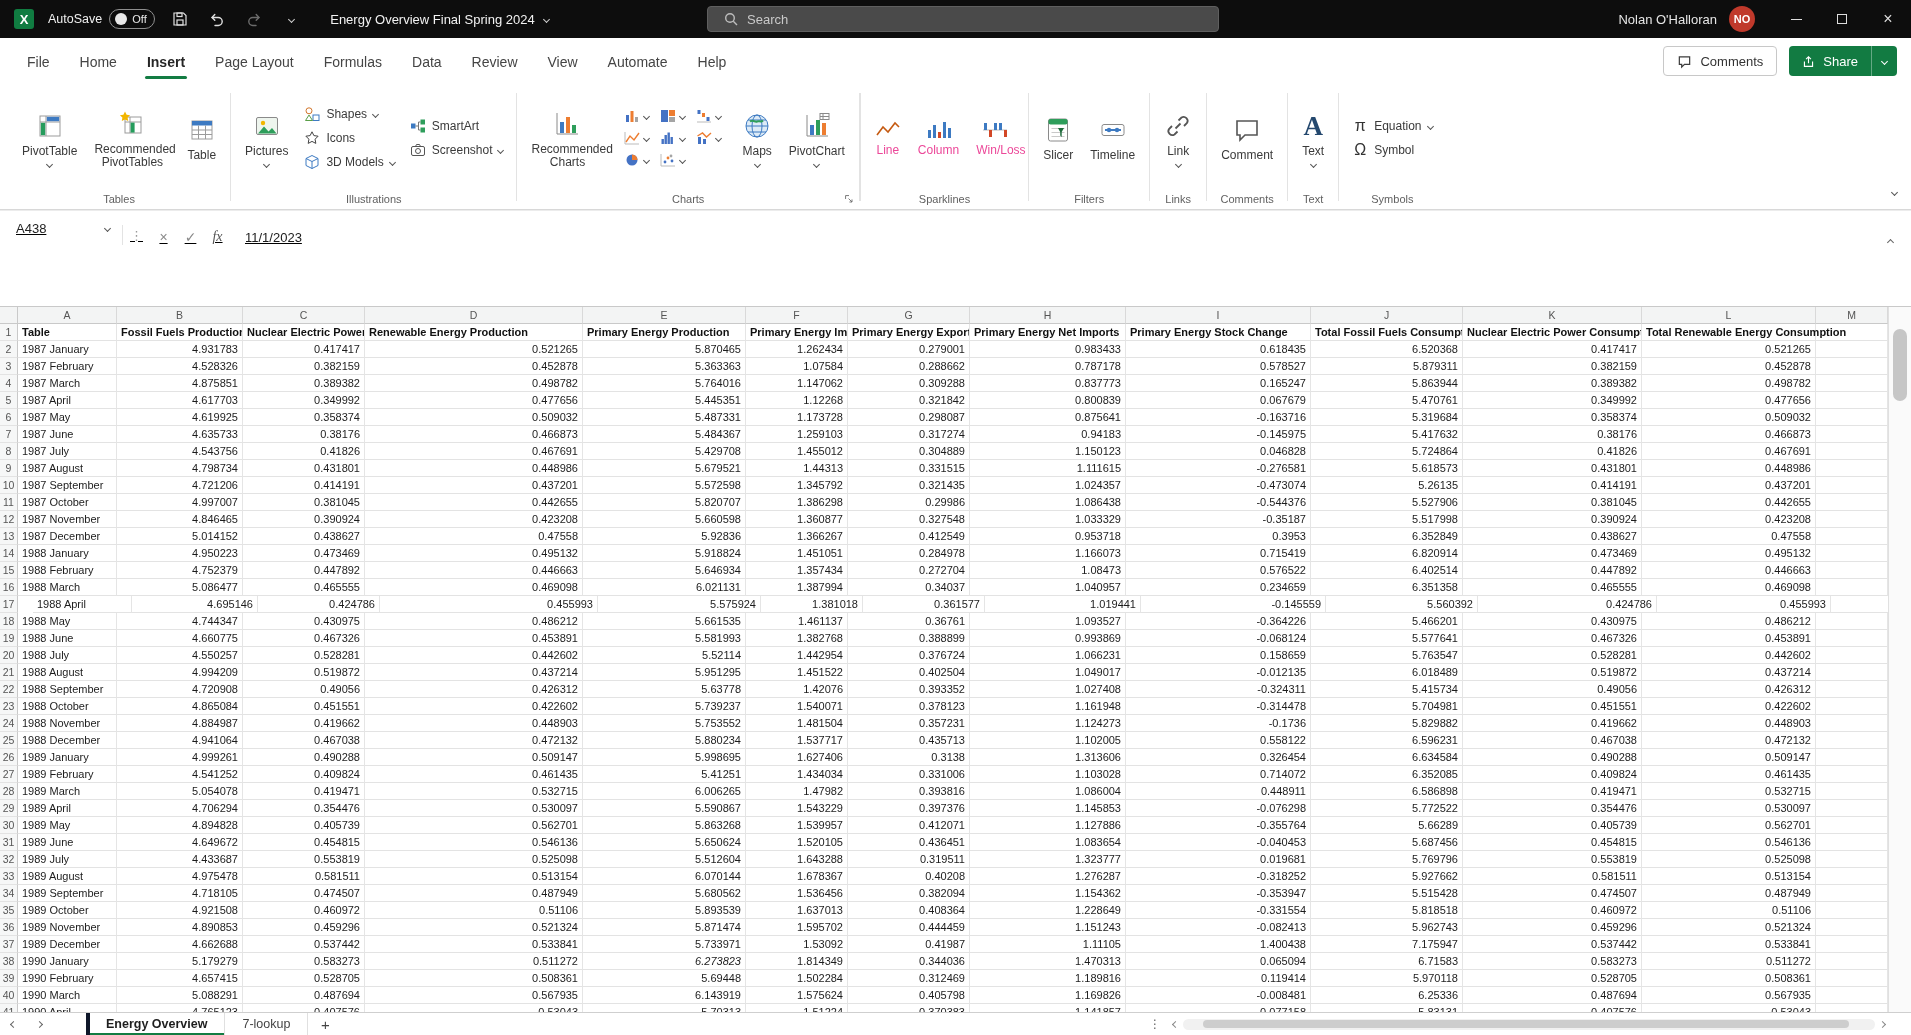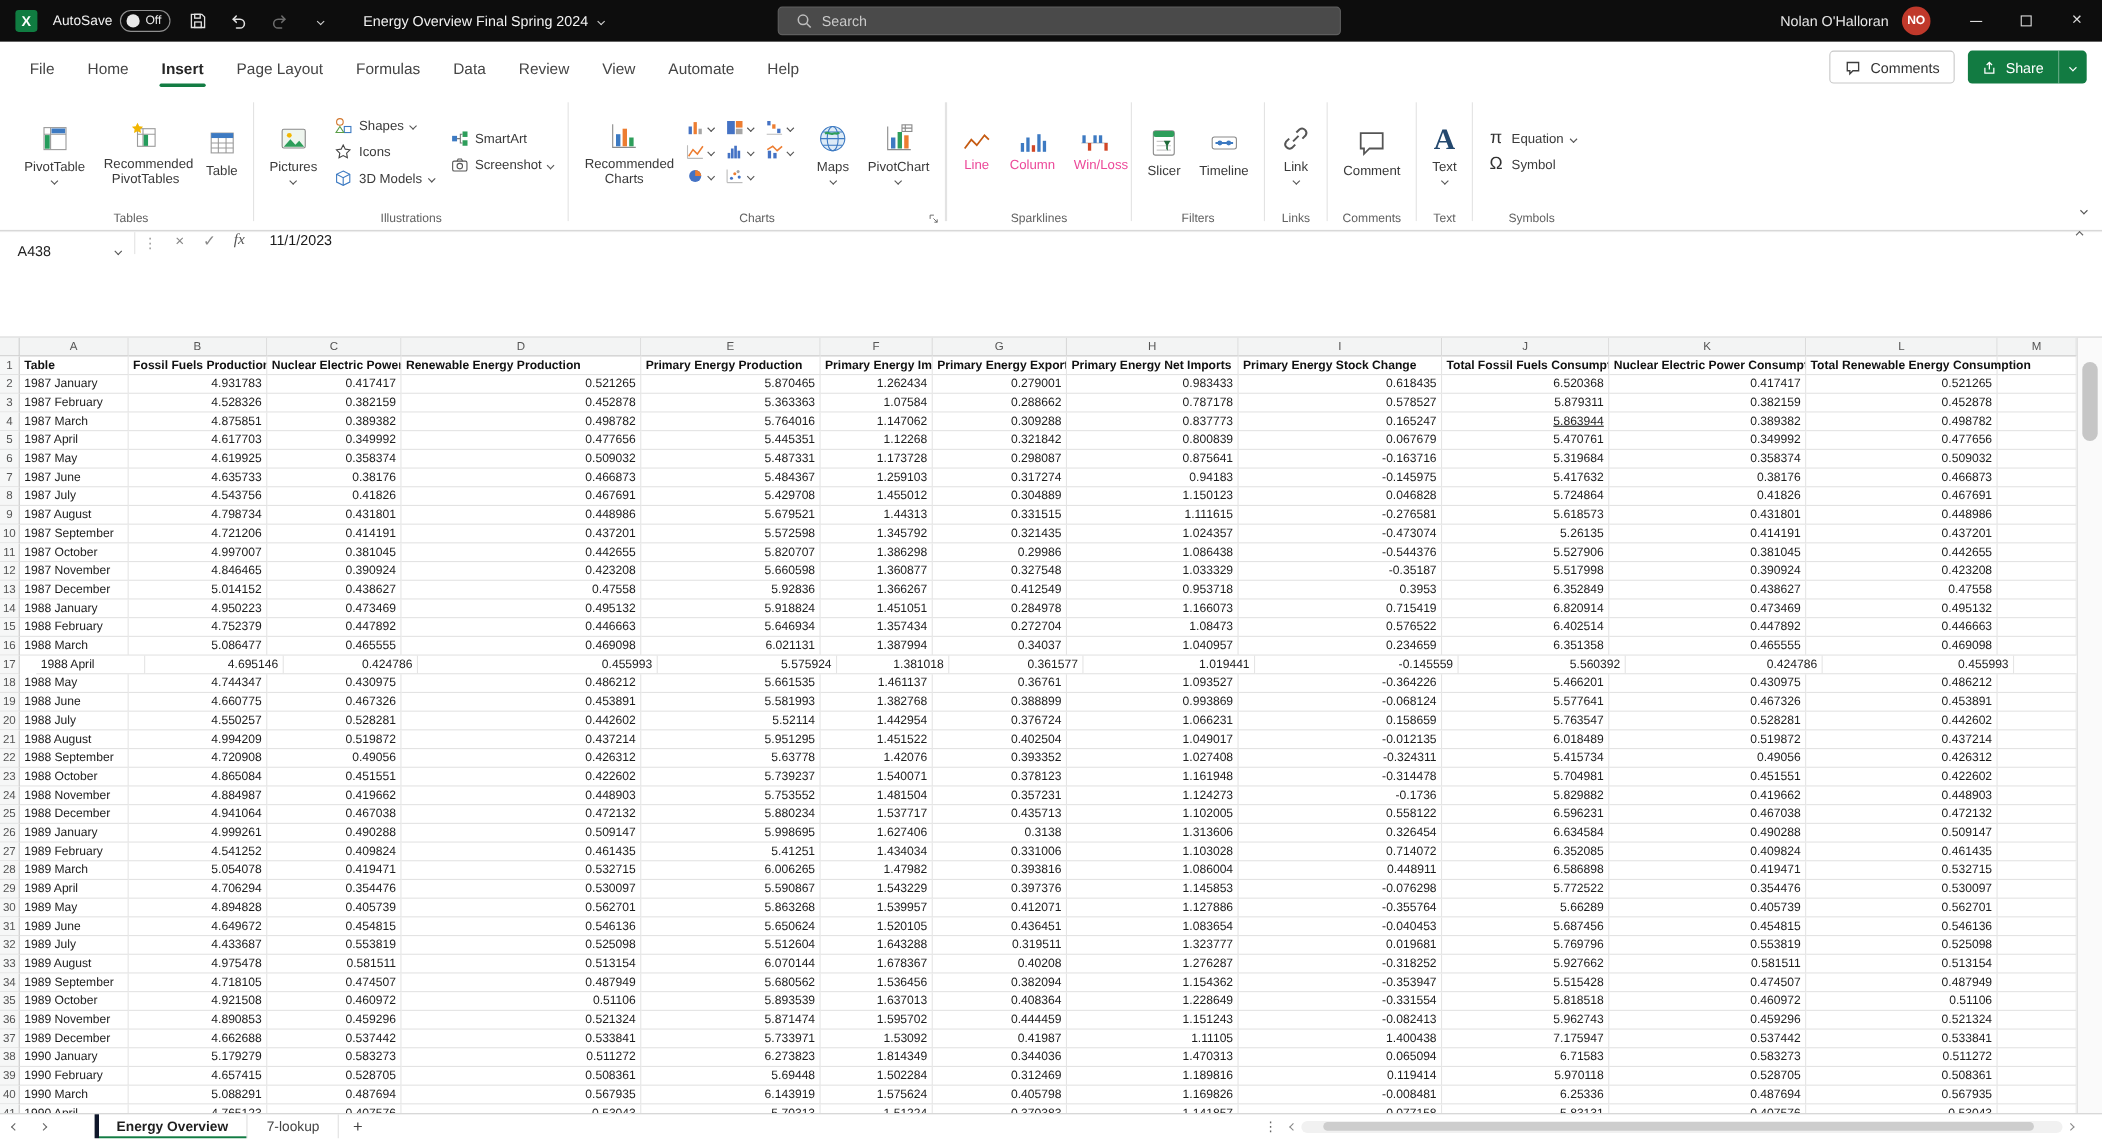--- a/index.html
+++ b/index.html
@@ -60,21 +60,21 @@
   .chart-mini{display:flex;align-items:center;gap:4px;padding:2px 3px;border-radius:2px;color:#555;}
   .btn-md{display:flex;flex-direction:column;align-items:center;gap:4px;padding:3px 7px;font-size:12px;color:#ec4899;text-align:center;line-height:13px;}
   .btn-md .w{max-width:38px;}
   .launcher{position:absolute;right:4px;bottom:4px;color:#666;}
   .ribbon-collapse{position:absolute;right:14px;bottom:10px;color:#555;}
   .bigA{font-size:27px;line-height:28px;font-weight:bold;color:#24486e;font-family:"Liberation Serif","DejaVu Serif",serif;}
   .sym{font-size:16px;line-height:16px;color:#333;width:16px;text-align:center;}
 
   
   .fbar{position:absolute;top:210px;left:0;right:0;height:97px;background:#fff;border-bottom:1px solid #c9c9c9;border-top:1px solid #ececec;}
-  .fbar-top{display:flex;align-items:flex-start;height:34px;}
+  .fbar-top{display:flex;align-items:flex-end;height:34px;text-decoration:underline;}
   .namebox{width:122px;height:100%;display:flex;align-items:center;justify-content:space-between;padding:0 12px 0 16px;font-size:13px;color:#222;}
   .namebox .chev{color:#555;}
   .fdots{color:#9a9a9a;font-size:13px;padding:0 7px;border-left:1px solid #e3e3e3;height:20px;display:flex;align-items:center;}
   .fbtn{width:27px;display:flex;align-items:center;justify-content:center;color:#8a8a8a;font-size:14px;}
   .fbtn.fx{font-style:italic;font-family:"Liberation Serif","DejaVu Serif",serif;color:#555;font-size:14px;}
   .fcontent{flex:1;padding-left:14px;font-size:13px;color:#1a1a1a;}
   .fexpand{width:42px;display:flex;justify-content:center;color:#666;}
 
   
   .grid{position:absolute;top:307px;left:0;width:1888px;bottom:23px;overflow:hidden;background:#fff;}
@@ -668,21 +668,21 @@
         <div class="rownum" style="width: 18px;">4</div>
         <div class="cell txt" style="width: 99px;">1987 March</div>
         <div class="cell num" style="width: 126px;">4.875851</div>
         <div class="cell num" style="width: 122px;">0.389382</div>
         <div class="cell num" style="width: 218px;">0.498782</div>
         <div class="cell num" style="width: 163px;">5.764016</div>
         <div class="cell num" style="width: 102px;">1.147062</div>
         <div class="cell num" style="width: 122px;">0.309288</div>
         <div class="cell num" style="width: 156px;">0.837773</div>
         <div class="cell num" style="width: 185px;">0.165247</div>
-        <div class="cell num" style="width: 152px; text-decoration: underline;">5.863944</div>
+        <div class="cell num" style="width: 152px;">5.863944</div>
         <div class="cell num" style="width: 179px;">0.389382</div>
         <div class="cell num" style="width: 174px;">0.498782</div>
         <div class="cell" style="width: 72px;"></div>
       </div>
       <div class="grow">
         <div class="rownum" style="width: 18px;">5</div>
         <div class="cell txt" style="width: 99px;">1987 April</div>
         <div class="cell num" style="width: 126px;">4.617703</div>
         <div class="cell num" style="width: 122px;">0.349992</div>
         <div class="cell num" style="width: 218px;">0.477656</div>
@@ -1207,21 +1207,21 @@
         <div class="cell num" style="width: 179px;">0.537442</div>
         <div class="cell num" style="width: 174px;">0.533841</div>
         <div class="cell" style="width: 72px;"></div>
       </div>
       <div class="grow">
         <div class="rownum" style="width: 18px;">38</div>
         <div class="cell txt" style="width: 99px;">1990 January</div>
         <div class="cell num" style="width: 126px;">5.179279</div>
         <div class="cell num" style="width: 122px;">0.583273</div>
         <div class="cell num" style="width: 218px;">0.511272</div>
-        <div class="cell num" style="width: 163px;">6.273823</div>
+        <div class="cell num" style="width: 163px; font-style: italic;">6.273823</div>
         <div class="cell num" style="width: 102px;">1.814349</div>
         <div class="cell num" style="width: 122px;">0.344036</div>
         <div class="cell num" style="width: 156px;">1.470313</div>
         <div class="cell num" style="width: 185px;">0.065094</div>
         <div class="cell num" style="width: 152px;">6.71583</div>
         <div class="cell num" style="width: 179px;">0.583273</div>
         <div class="cell num" style="width: 174px;">0.511272</div>
         <div class="cell" style="width: 72px;"></div>
       </div>
       <div class="grow">

